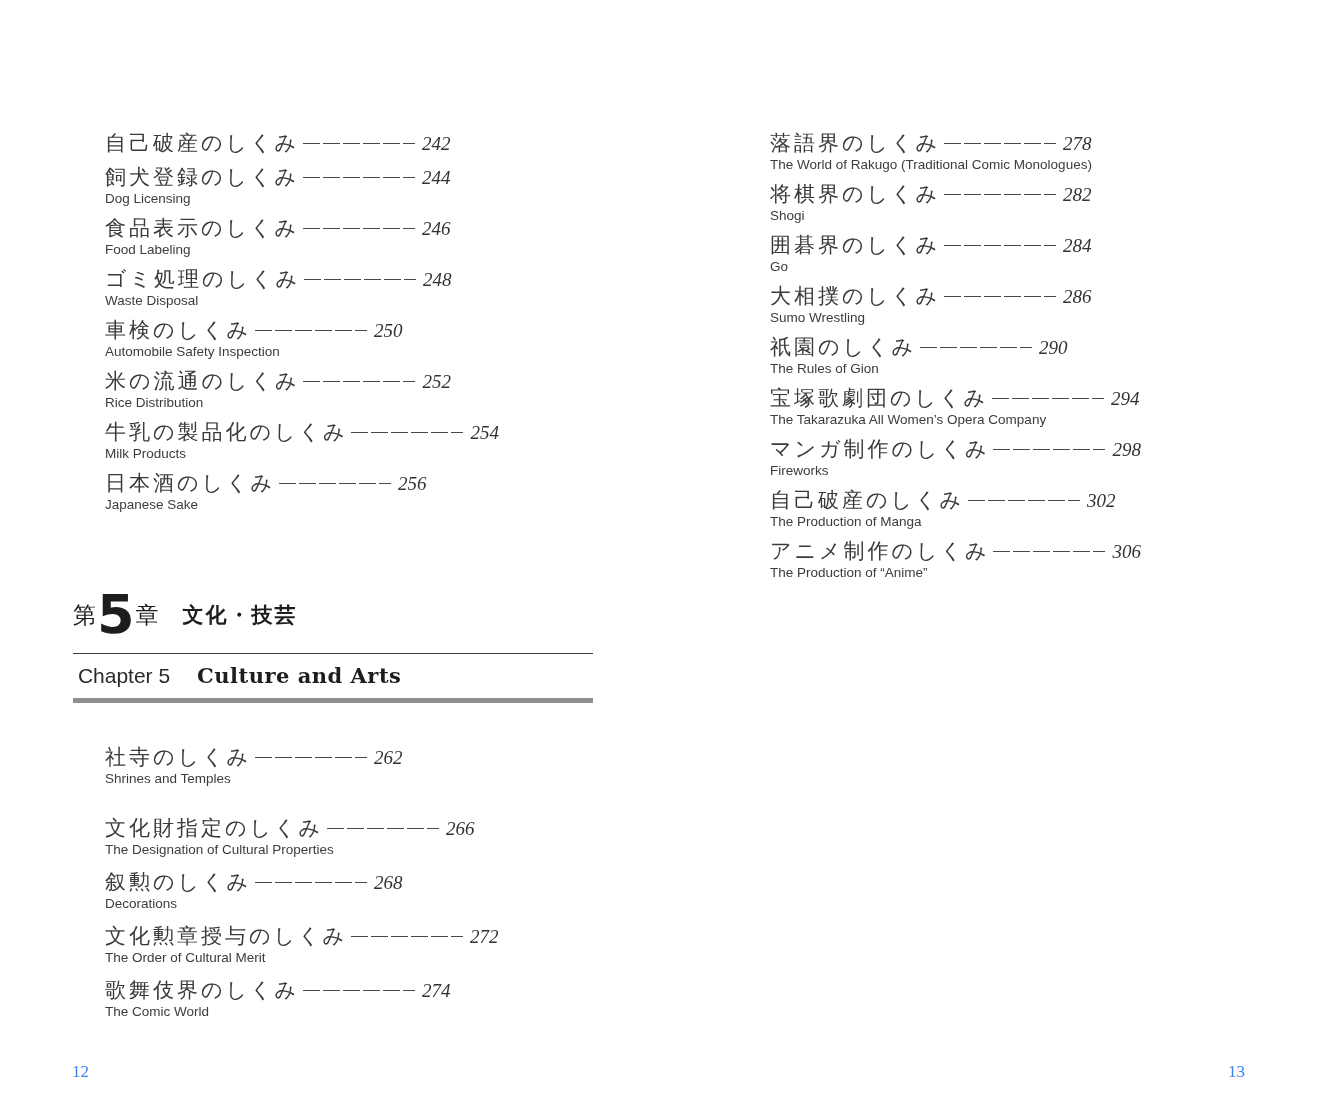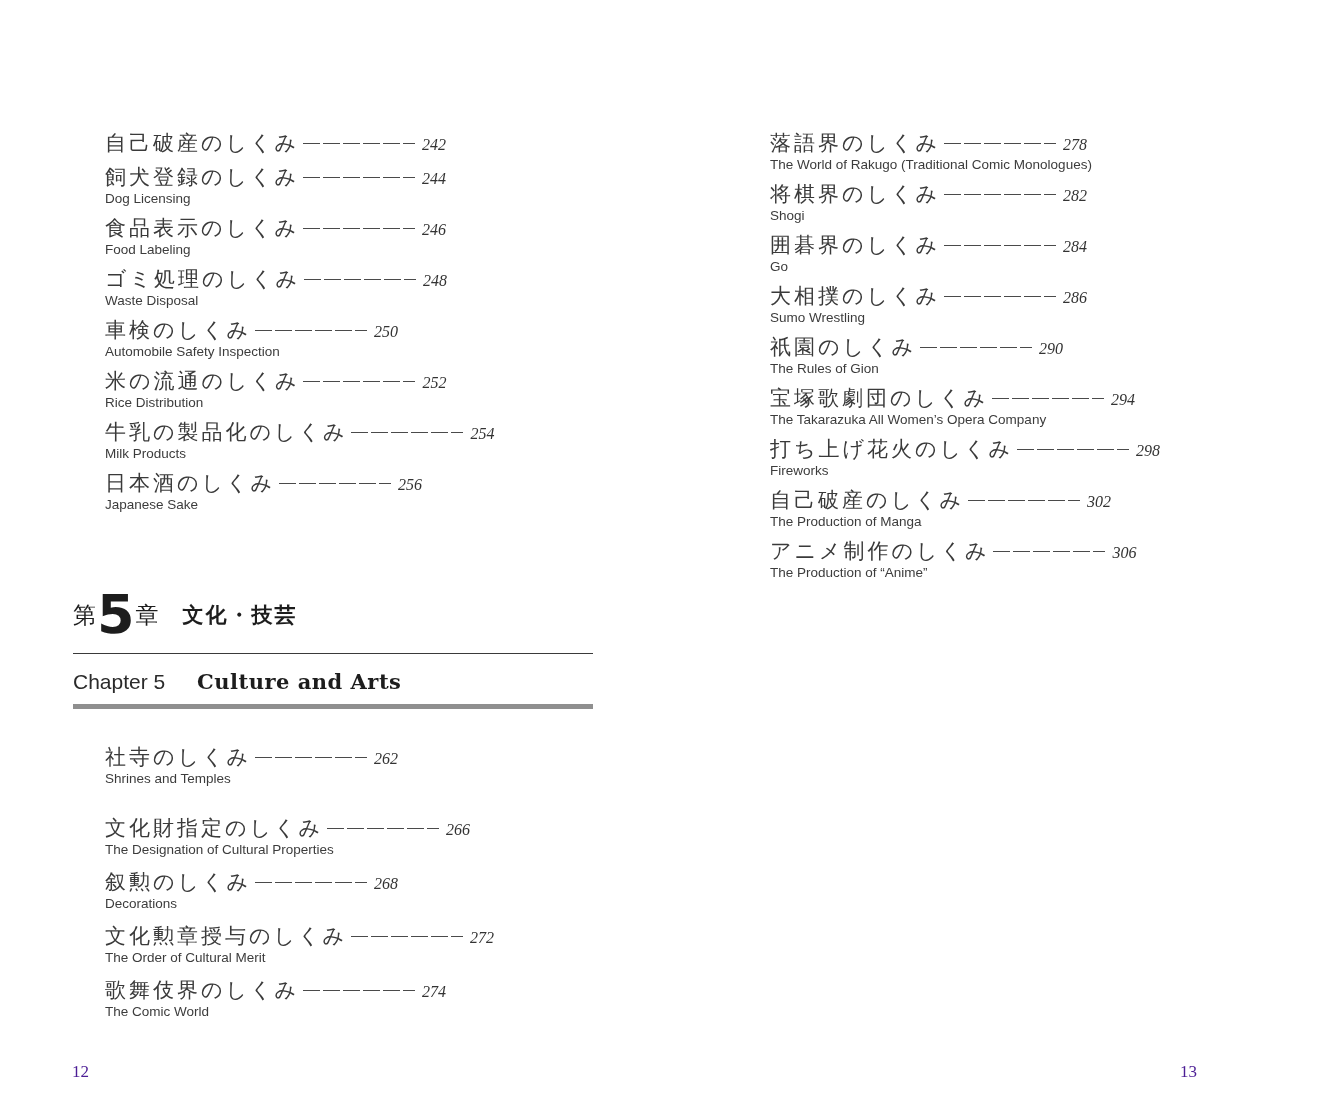--- a/index.html
+++ b/index.html
@@ -33,21 +33,21 @@
     display: inline-block;
     width: 112px;
     height: 1px;
     margin: 0 7px 0 4px;
     vertical-align: 6px;
     background-image: repeating-linear-gradient(90deg, #4a4a4a 0px, #4a4a4a 17px, rgba(0,0,0,0) 17px, rgba(0,0,0,0) 20px);
   }
   .toc-pagenum {
     font-family: "Liberation Serif", serif;
     font-style: italic;
-    font-size: 16px;
+    font-size: 19px;
     color: #333333;
   }
   .toc-en {
     font-size: 13.5px;
     line-height: 16px;
     color: #3c3c3c;
     margin-top: 1px;
     white-space: nowrap;
   }
 
@@ -80,21 +80,22 @@
   }
   .rule-thin {
     width: 520px;
     height: 1px;
     background: #3a3a3a;
     margin-top: 9px;
   }
   .chapter-en-line {
     display: flex;
     align-items: baseline;
-    margin-top: 15px;
+    margin-top: 9px;
+    text-align: center;
   }
   .chapter-label-en {
     font-size: 21px;
     font-weight: 400;
     color: #2a2a2a;
     width: 102px;
   }
   .chapter-title-en {
     font-family: "DejaVu Serif", "Liberation Serif", serif;
     font-size: 21px;
@@ -107,21 +108,21 @@
     width: 520px;
     height: 5px;
     background: #8f8f8f;
     margin-top: 10px;
   }
 
   
   .folio {
     font-family: "Liberation Serif", serif;
     font-size: 17px;
-    color: #4c1d95;
+    color: #3b82f6;
   }
 </style>
 </head>
 <body>
 
 <div class="abs toc-column" style="left:105px; top:130px;">
 
     <div class="toc-entry">
       <div class="toc-line">
         <span class="toc-title-ja">自己破産のしくみ</span><span class="leader"></span><span class="toc-pagenum">242</span>
@@ -217,21 +218,21 @@
 
     <div class="toc-entry">
       <div class="toc-line">
         <span class="toc-title-ja">宝塚歌劇団のしくみ</span><span class="leader"></span><span class="toc-pagenum">294</span>
       </div>
       <div class="toc-en">The Takarazuka All Women’s Opera Company</div>
     </div>
 
     <div class="toc-entry">
       <div class="toc-line">
-        <span class="toc-title-ja">打ち上げ花火のしくみ</span><span class="leader"></span><span class="toc-pagenum">298</span>
+        <span class="toc-title-ja">マンガ制作のしくみ</span><span class="leader"></span><span class="toc-pagenum">298</span>
       </div>
       <div class="toc-en">Fireworks</div>
     </div>
 
     <div class="toc-entry">
       <div class="toc-line">
         <span class="toc-title-ja">自己破産のしくみ</span><span class="leader"></span><span class="toc-pagenum">302</span>
       </div>
       <div class="toc-en">The Production of Manga</div>
     </div>
@@ -291,13 +292,13 @@
 
     <div class="toc-entry" style="margin-bottom:11px;">
       <div class="toc-line">
         <span class="toc-title-ja">歌舞伎界のしくみ</span><span class="leader"></span><span class="toc-pagenum">274</span>
       </div>
       <div class="toc-en">The Comic World</div>
     </div>
   </div>
 
 <div class="abs folio" style="left:72px; top:1062px;">12</div>
-<div class="abs folio" style="left:1180px; top:1062px;">13</div>
+<div class="abs folio" style="left:1228px; top:1062px;">13</div>
 
 </body></html>

